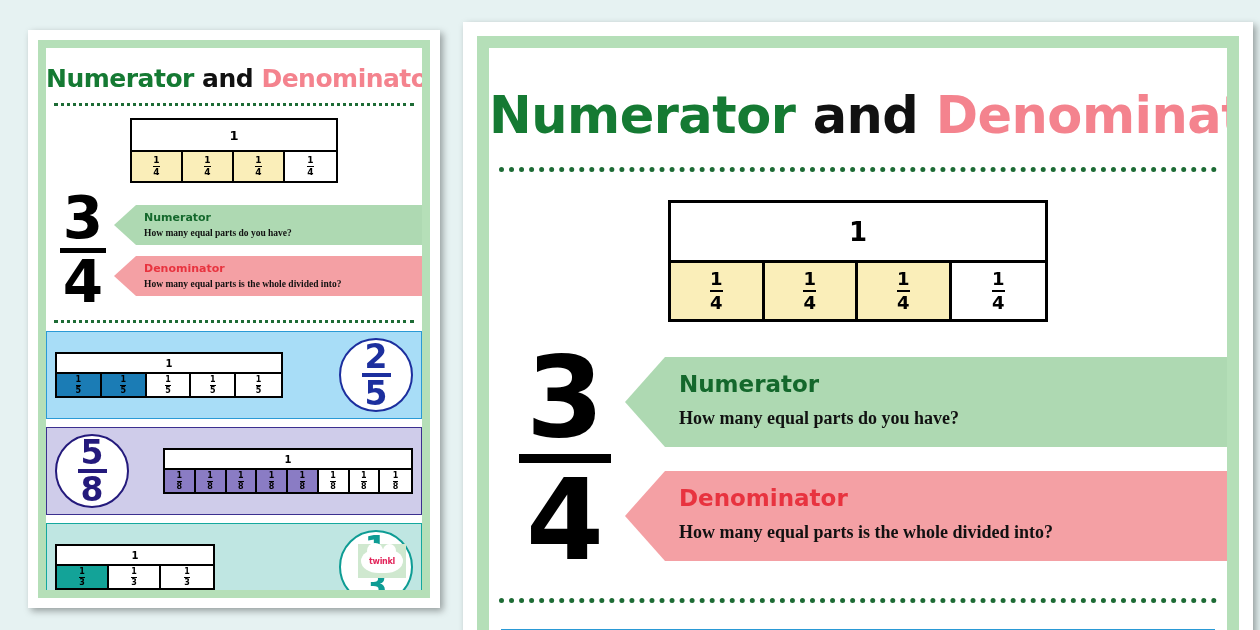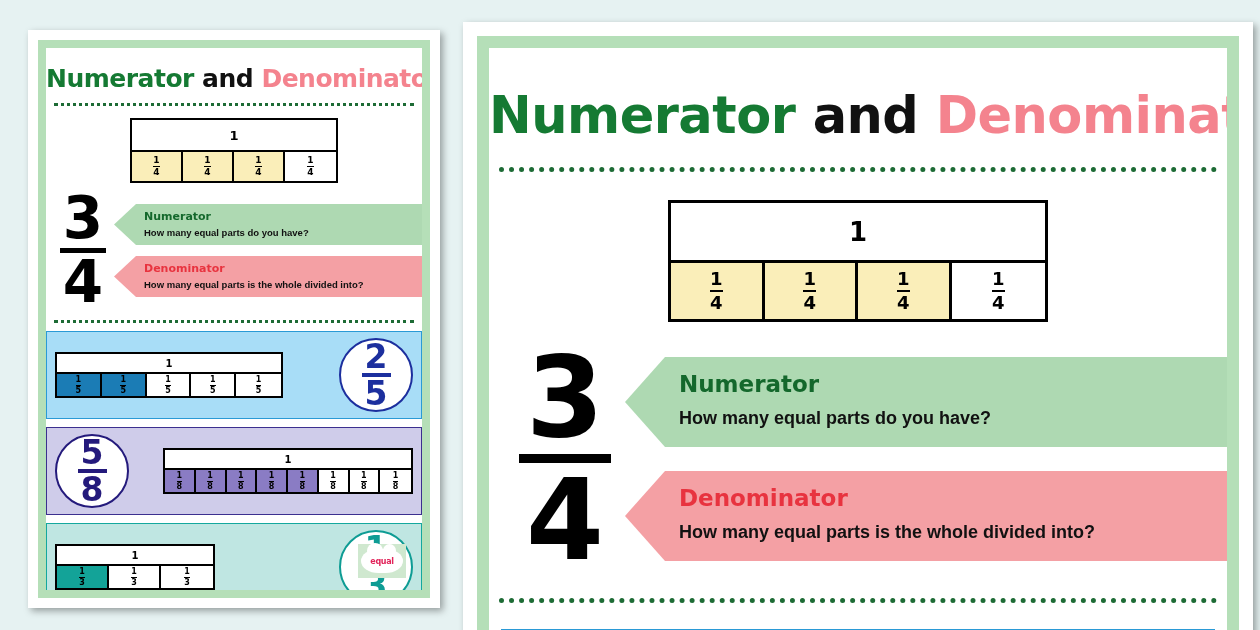--- a/index.html
+++ b/index.html
@@ -136,21 +136,21 @@
   #hero-large .callout { clip-path: polygon(40px 0, 100% 0, 100% 100%, 40px 100%, 0 50%); }
   .callout.green { background: #aed9b2; }
   .callout.pink  { background: #f4a0a4; }
 
   .callout-title {
     font-family: "DejaVu Sans", sans-serif; font-weight: bold;
   }
   .callout.green .callout-title { color: #14682c; }
   .callout.pink  .callout-title { color: #e8333f; }
   .callout-text {
-    font-family: Liberation Sans, sans-serif; font-weight: bold; color: #111;
+    font-family: Liberation Serif, serif; font-weight: bold; color: #111;
   }
   #hero-small .callout       { padding: 6px 8px 7px 30px; }
   #hero-small .callout-title { font-size: 11px; }
   #hero-small .callout-text  { font-size: 9.5px; margin-top: 4px; }
   #hero-large .callout       { padding: 14px 16px 18px 54px; }
   #hero-large .callout-title { font-size: 23px; }
   #hero-large .callout-text  { font-size: 18px; margin-top: 11px; }
 
   
   .example {
@@ -455,21 +455,21 @@
           <div class="bigfrac">
             <span>1</span>
             <span class="vline"></span>
             <span>3</span>
           </div>
         </div>
       </div>
 
       <div class="twinkl-box">
         <div class="twinkl-cloud">
-          <span class="twinkl-word">equal</span>
+          <span class="twinkl-word">twinkl</span>
         </div>
       </div>
 
     </div>
   </div>
 
   <div class="poster" id="poster-large">
     <div class="poster-frame"></div>
     <div class="poster-inner">
 

